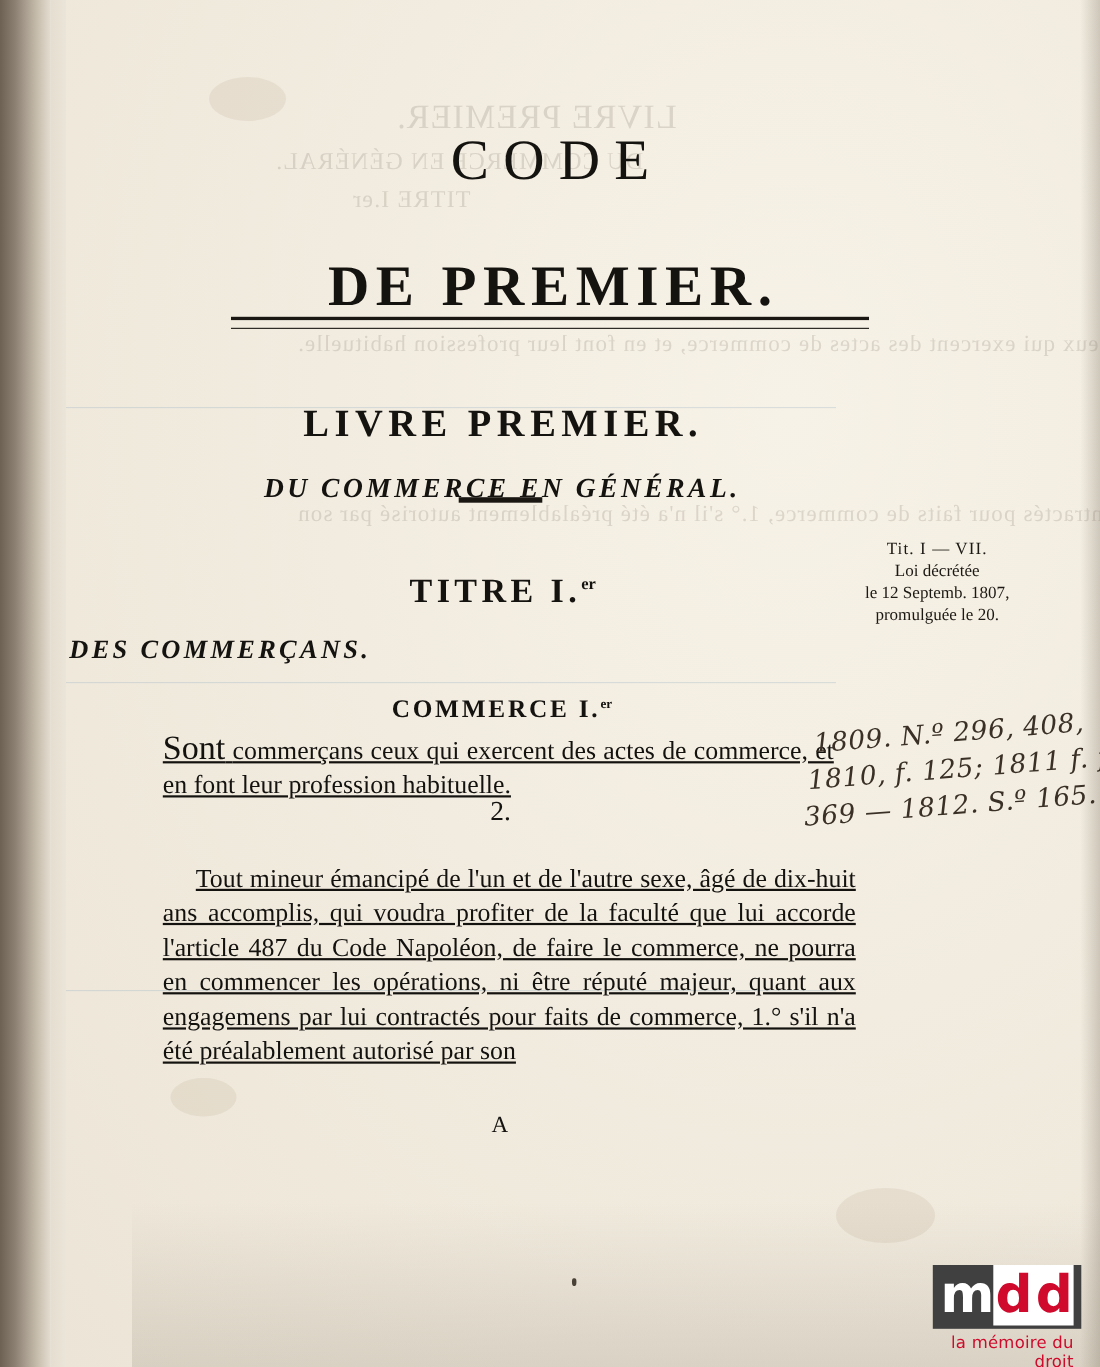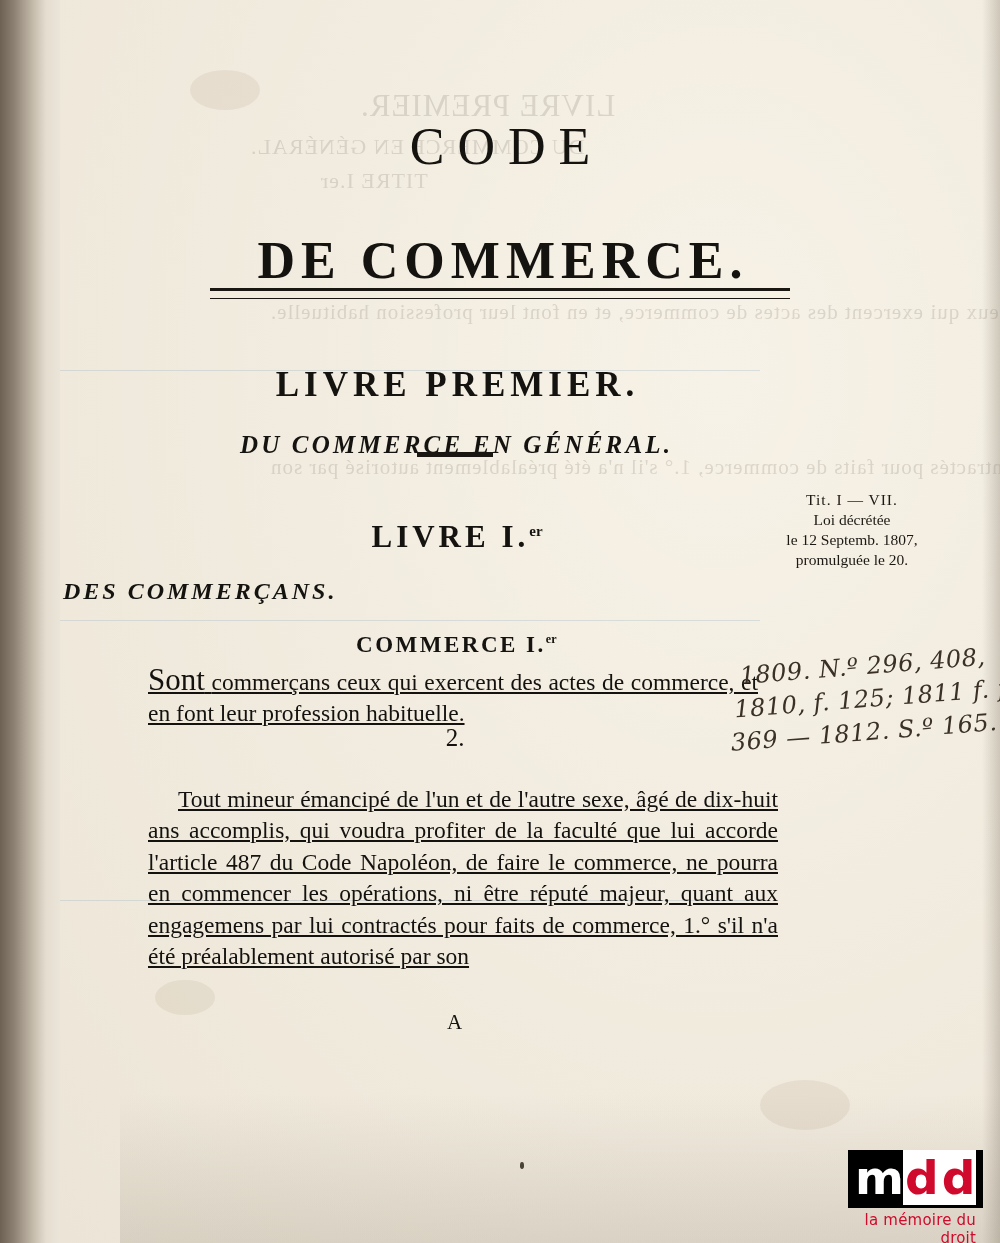--- a/index.html
+++ b/index.html
@@ -242,21 +242,21 @@
   #handwriting .hw3 { margin-left: -14px; }
 
   
   #mdd-logo {
     position: absolute;
     left: 848px; top: 1150px;
     width: 128px;
     text-align: right;
   }
   #mdd-mark {
-    background: #000000;
+    background: #404040;
     color: #ffffff;
     font-family: "DejaVu Sans", sans-serif;
     font-weight: bold;
     font-size: 47px;
     line-height: 52px;
     letter-spacing: -1px;
     padding: 2px 7px 4px 7px;
     display: inline-block;
   }
   #mdd-mark .dbox {
@@ -303,30 +303,30 @@
 
     <div id="edge-shadow"></div>
     <div id="bottom-shadow"></div>
   </div>
 
   <div class="streak" style="top:370px;"></div>
   <div class="streak" style="top:620px;"></div>
   <div class="streak" style="top:900px;"></div>
 
   <h1 id="title-main" class="ink">CODE</h1>
-  <h2 id="title-sub" class="ink">DE COMMERCE.</h2>
+  <h2 id="title-sub" class="ink">DE PREMIER.</h2>
 
   <div id="rule-double"></div>
 
   <h3 id="book-title" class="ink">LIVRE PREMIER.</h3>
   <h4 id="book-sub" class="ink">DU COMMERCE EN GÉNÉRAL.</h4>
 
   <div id="rule-short"></div>
 
-  <h3 id="titre" class="ink"><span>LIVRE I.</span><sup>er</sup></h3>
+  <h3 id="titre" class="ink"><span>TITRE I.</span><sup>er</sup></h3>
 
   <h4 id="titre-sub" class="ink">DES COMMERÇANS.</h4>
 
   <h5 id="article-head" class="ink"><span>COMMERCE I.</span><sup>er</sup></h5>
 
   <div id="margin-note">
     <div class="mn-line1">Tit. I — VII.</div>
     <div>Loi décrétée</div>
     <div>le 12 Septemb. 1807,</div>
     <div>promulguée le 20.</div>

